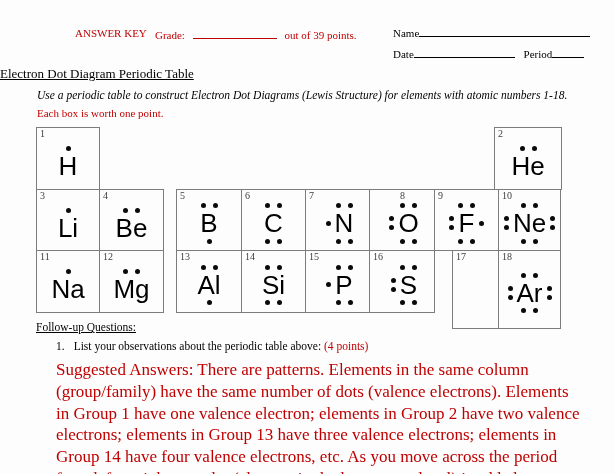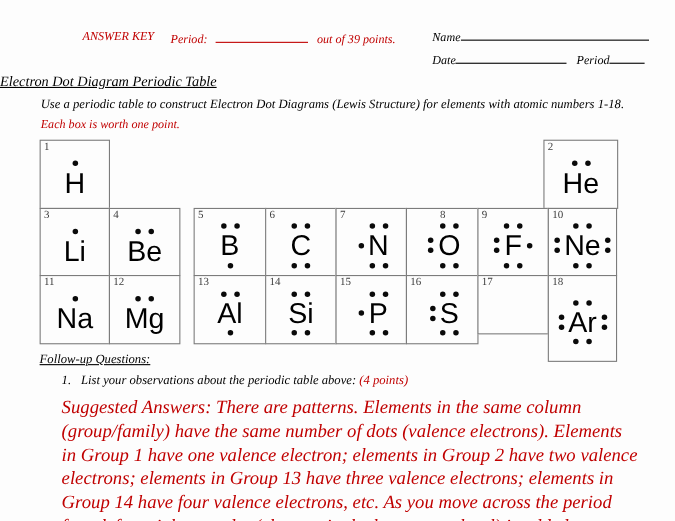--- a/index.html
+++ b/index.html
@@ -1,21 +1,21 @@
 <!DOCTYPE html>
 <html><head>
 <meta charset="utf-8">
 <style>
   html,body{margin:0;padding:0;background:#e8e8e8;}
   .page{
     position:relative;width:614px;height:474px;background:#fdfdfd;
     font-family:"Liberation Serif",serif;color:#000;overflow:hidden;
     margin:0 auto;
   }
-  .abs{position:absolute;font-style:italic;}
+  .abs{position:absolute;}
   .red{color:#C00000;}
   .hdr{font-size:11px;white-space:nowrap;}
   .blank{display:inline-block;border-bottom:1px solid #000;height:11px;vertical-align:baseline;}
   .title{left:0;right:0;top:66px;font-size:13px;text-decoration:underline;}
   .instruction{left:37px;top:89px;font-size:11.5px;font-style:italic;white-space:nowrap;}
   .note{left:37px;top:107px;font-size:11px;}
   .followup{left:36px;top:321px;font-size:11.5px;text-decoration:underline;}
   .q1{left:56px;top:340px;font-size:11.5px;white-space:nowrap;}
   .q1 .qnum{margin-right:9px;}
   .answers{left:56px;top:359px;width:527px;font-size:17px;line-height:1.28;}
@@ -38,21 +38,21 @@
 </style>
 </head>
 <body>
 
 <div class="page">
 
   <div class="abs hdr red" style="left:75px;top:27px;">
     <span>ANSWER KEY</span>
   </div>
   <div class="abs hdr red" style="left:155px;top:27px;">
-    <span>Period:</span>
+    <span>Grade:</span>
     <span class="blank" style="width:84px;border-color:#C00000;margin:0 5px;"></span>
     <span>out of 39 points.</span>
   </div>
   <div class="abs hdr" style="left:393px;top:25px;">
     <span>Name</span><span class="blank" style="width:171px;"></span>
   </div>
 
   <div class="abs hdr" style="left:393px;top:46px;">
     <span>Date</span><span class="blank" style="width:101px;"></span>
     <span style="margin-left:6px;">Period</span><span class="blank" style="width:32px;"></span>
@@ -313,21 +313,21 @@
               <i class="dot"></i>
             </div>
             <span class="sym">S</span>
             <div class="dotrow">
               <i class="dot"></i>
               <i class="dot"></i>
             </div>
           </div>
         </div>
       </div>
-      <div class="cell" style="left: 434px; top: 250px; width: 65px; height: 54px;">
+      <div class="cell" style="left: 452px; top: 250px; width: 65px; height: 79px;">
         <span class="cell-num">17</span>
       </div>
       <div class="cell" style="left: 498px; top: 250px; width: 63px; height: 79px;">
         <span class="cell-num">18</span>
         <div class="lewis">
           <div class="side">
             <i class="dot"></i>
             <i class="dot"></i>
           </div>
           <div class="core">

